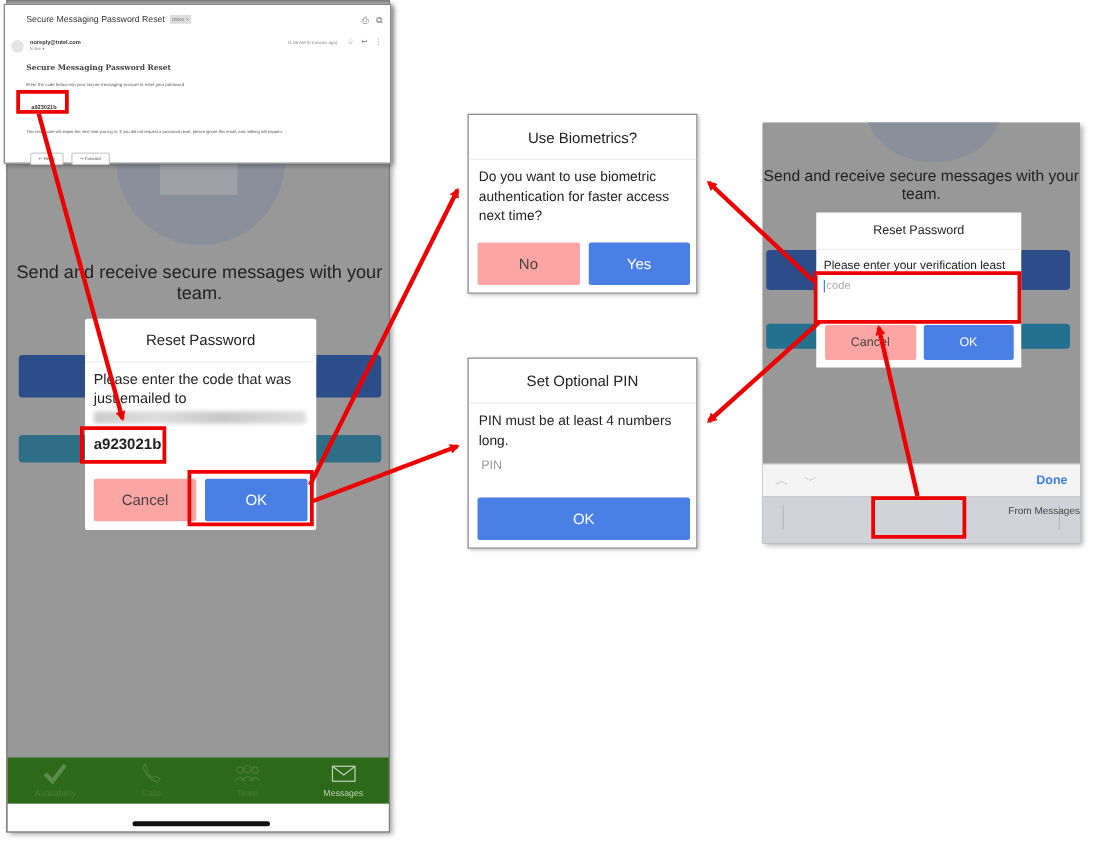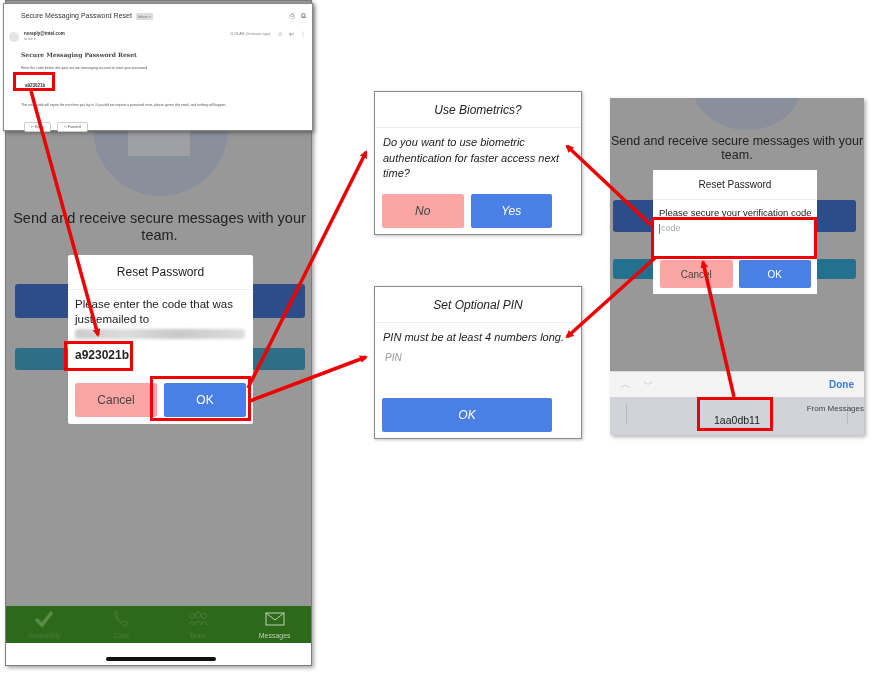--- a/index.html
+++ b/index.html
@@ -81,22 +81,22 @@
   .email .row-icons { position: absolute; right: 6px; top: 26px; font-size: 6px; color: #777; display: flex; gap: 6px; }
   .email .h1 { position: absolute; left: 17px; top: 47px; font-size: 6px; font-weight: bold; color: #444; font-family: "DejaVu Serif", serif; }
   .email .p1 { position: absolute; left: 17px; top: 62px; font-size: 3.5px; color: #555; }
   .email .code { position: absolute; left: 21px; top: 79px; font-size: 4.5px; font-weight: bold; color: #333; }
   .email .p2 { position: absolute; left: 17px; top: 99px; font-size: 3.3px; color: #555; white-space: nowrap; }
   .email .actions { position: absolute; left: 20px; top: 118px; display: flex; gap: 6px; }
   .email .act { border: 1px solid #ccc; border-radius: 2px; font-size: 3.5px; color: #555; padding: 2px 6px; background: #fff; }
 
   
   .mdialog {
-    position: absolute; left: 374px; width: 208px; background: #fff;
-    border: 1px solid #8a8a8a; box-shadow: 1px 1px 3px rgba(0,0,0,0.25); font-style: italic;
+    position: absolute; left: 374px; width: 184px; background: #fff;
+    border: 1px solid #8a8a8a; box-shadow: 1px 1px 3px rgba(0,0,0,0.25);
   }
   .mdialog .title { height: 36px; line-height: 36px; text-align: center; font-size: 12px; color: #222; border-bottom: 1px solid #eee; }
   .mdialog .msg { padding: 7px 8px 0 8px; font-size: 11px; line-height: 15.5px; color: #222; }
   .mdialog .pin { padding: 6px 0 0 10px; font-size: 10px; color: #999; }
   .mdialog .btn-row { position: absolute; left: 7px; width: 170px; height: 34px; display: flex; gap: 7px; }
 
   
   .phone3 {
     position: absolute; left: 610px; top: 98px; width: 254px; height: 337px;
     background: #989898; overflow: hidden;
@@ -235,39 +235,38 @@
   </div>
 </div>
 
 <div class="phone3">
   <div class="avatar-circle"></div>
   <div class="tagline">Send and receive secure messages with your team.</div>
   <div class="bg-btn1"></div>
   <div class="bg-btn2"></div>
   <div class="dialog3">
     <div class="title">Reset Password</div>
-    <div class="msg">Please secure your verification code</div>
+    <div class="msg">Please enter your verification least</div>
     <div class="code-input"><span class="caret"></span><span>code</span></div>
     <div class="btn-row">
       <div class="btn-gray">Cancel</div>
       <div class="btn-blue">OK</div>
     </div>
   </div>
   <div class="kb-bar">
     <div class="arrows">
       <span>︿</span>
       <span>﹀</span>
     </div>
     <div class="done">Done</div>
   </div>
   <div class="suggest">
     <div class="sep1"></div>
     <div class="sep2"></div>
     <div class="lbl1">From Messages</div>
-    <div class="lbl2">1aa0db11</div>
   </div>
 </div>
 
 <div class="redbox" style="left:13px;top:72px;width:42px;height:19px;"></div>
 <div class="redbox" style="left:64px;top:341px;width:69px;height:30px;"></div>
 <div class="redbox" style="left:150px;top:376px;width:101px;height:45px;"></div>
 <div class="redbox" style="left:651px;top:217px;width:166px;height:42px;"></div>
 <div class="redbox" style="left:697px;top:397px;width:76px;height:34px;"></div>
 
 <svg class="arrows">

